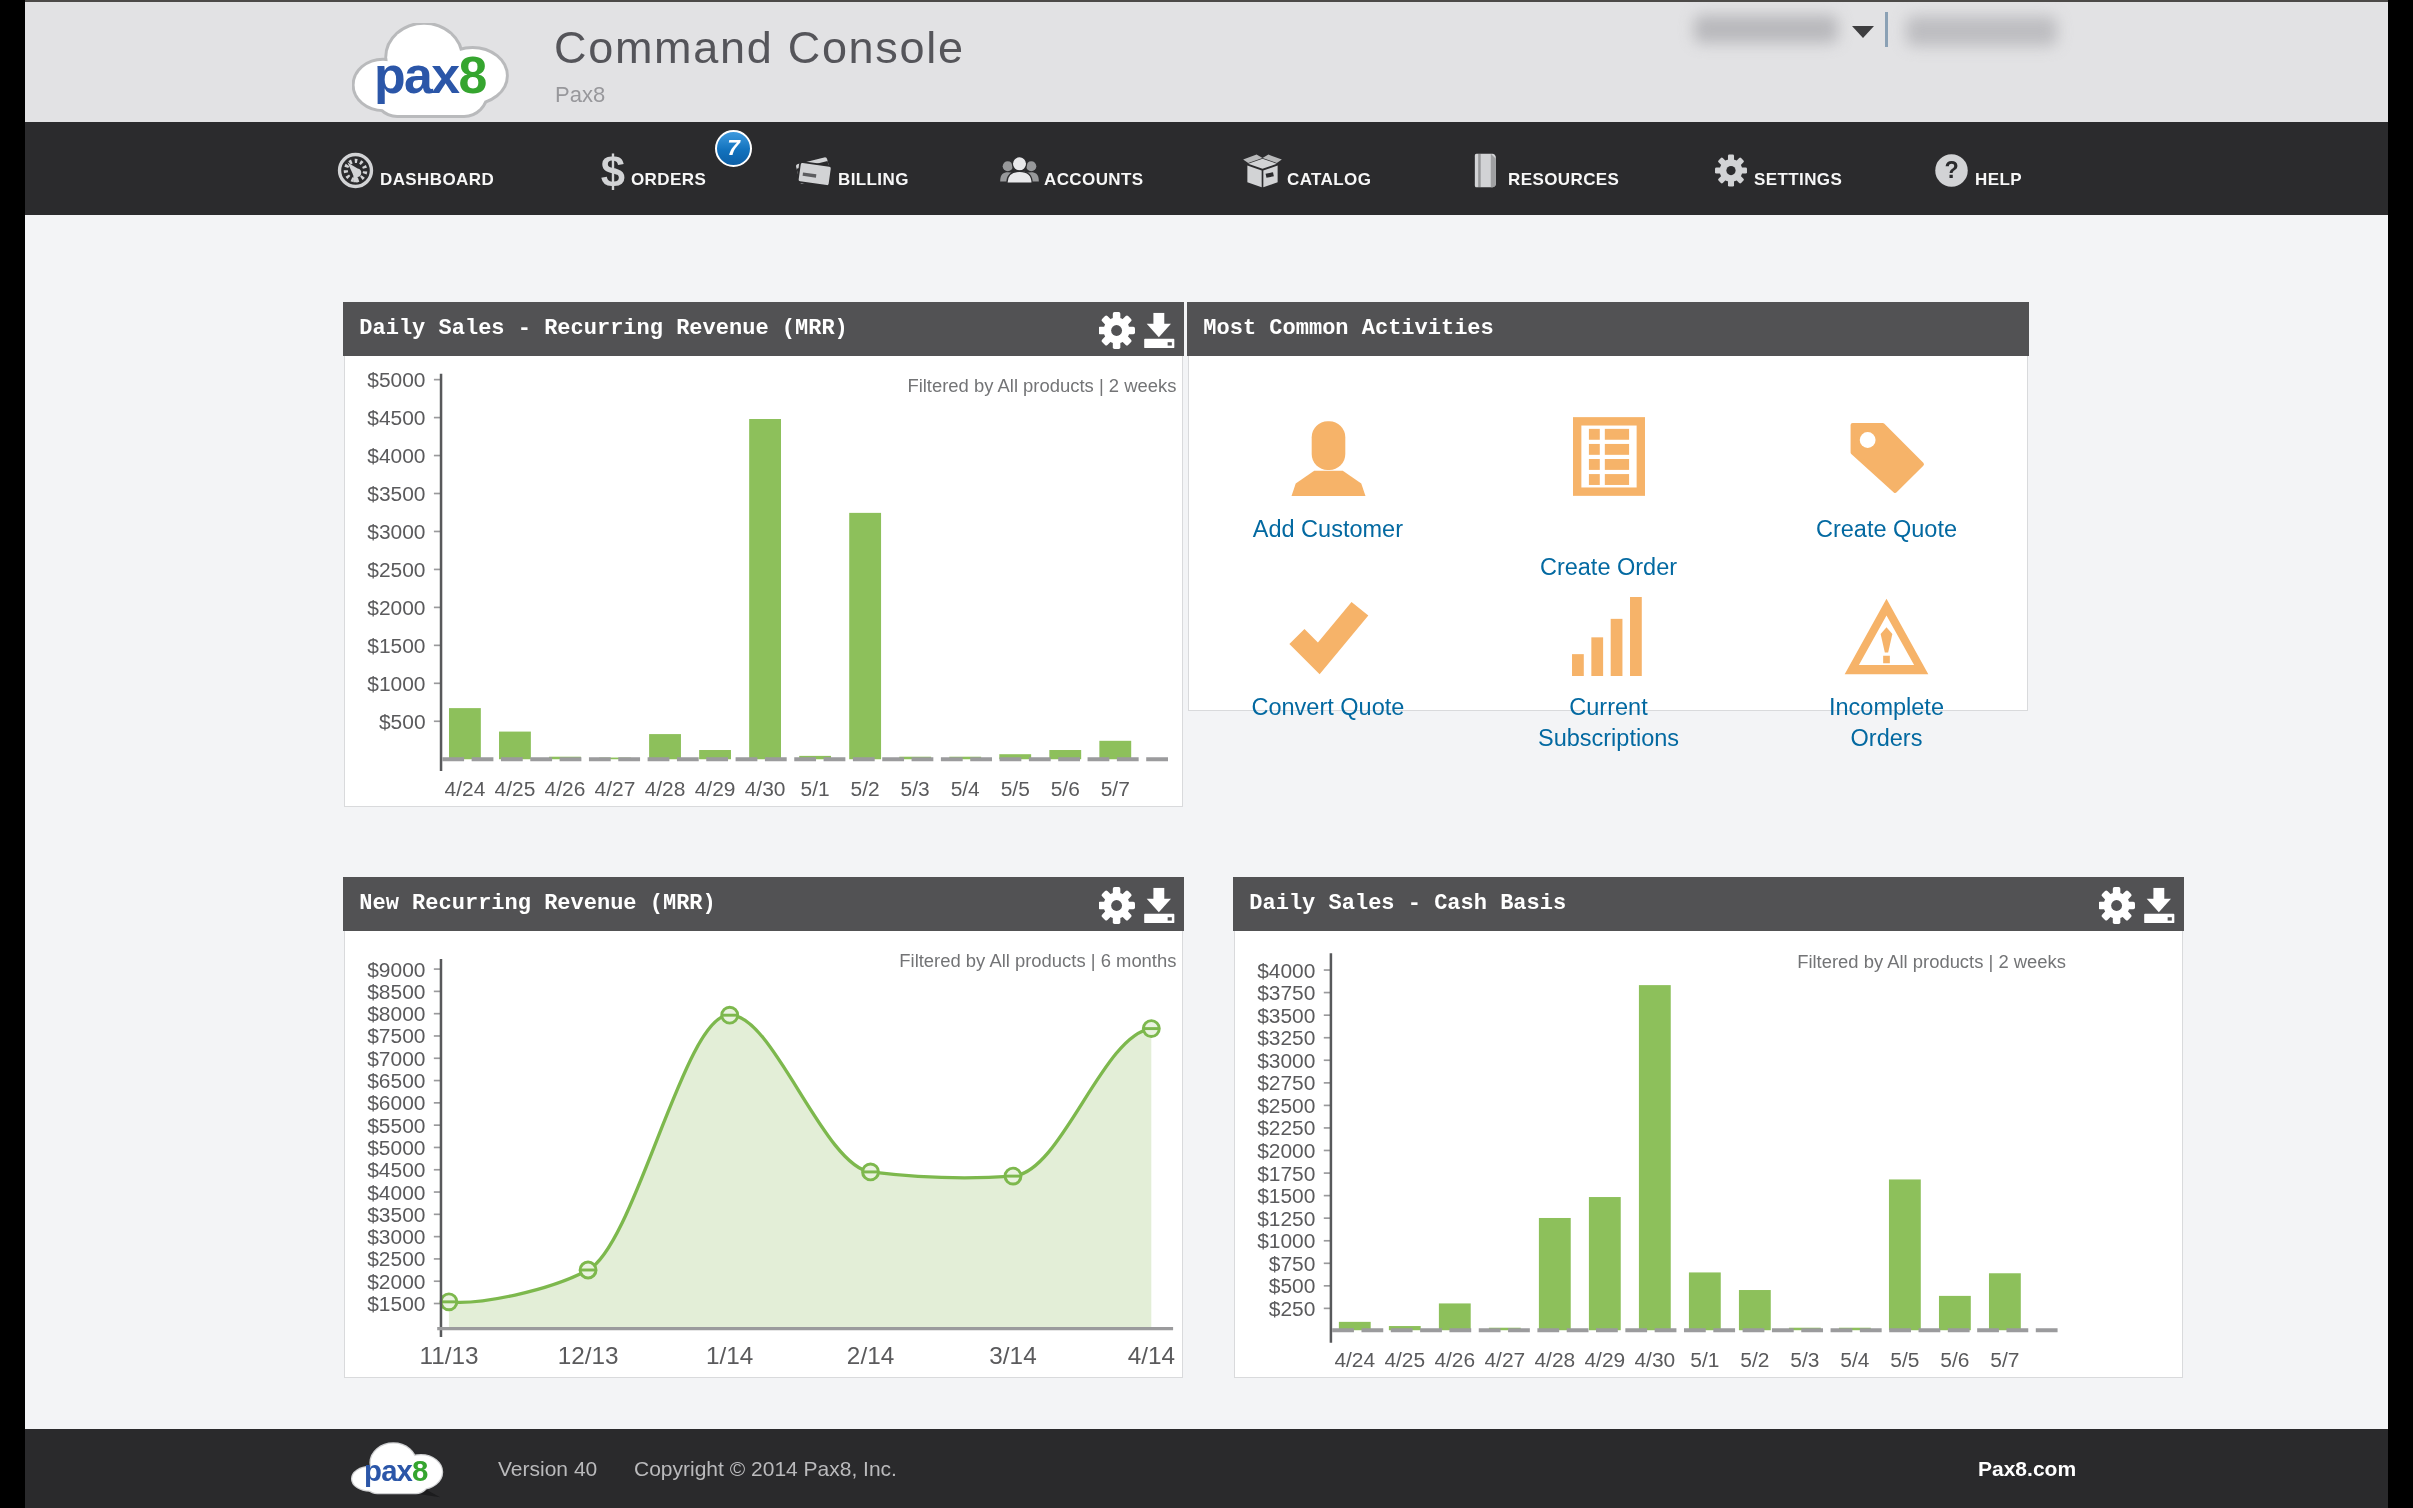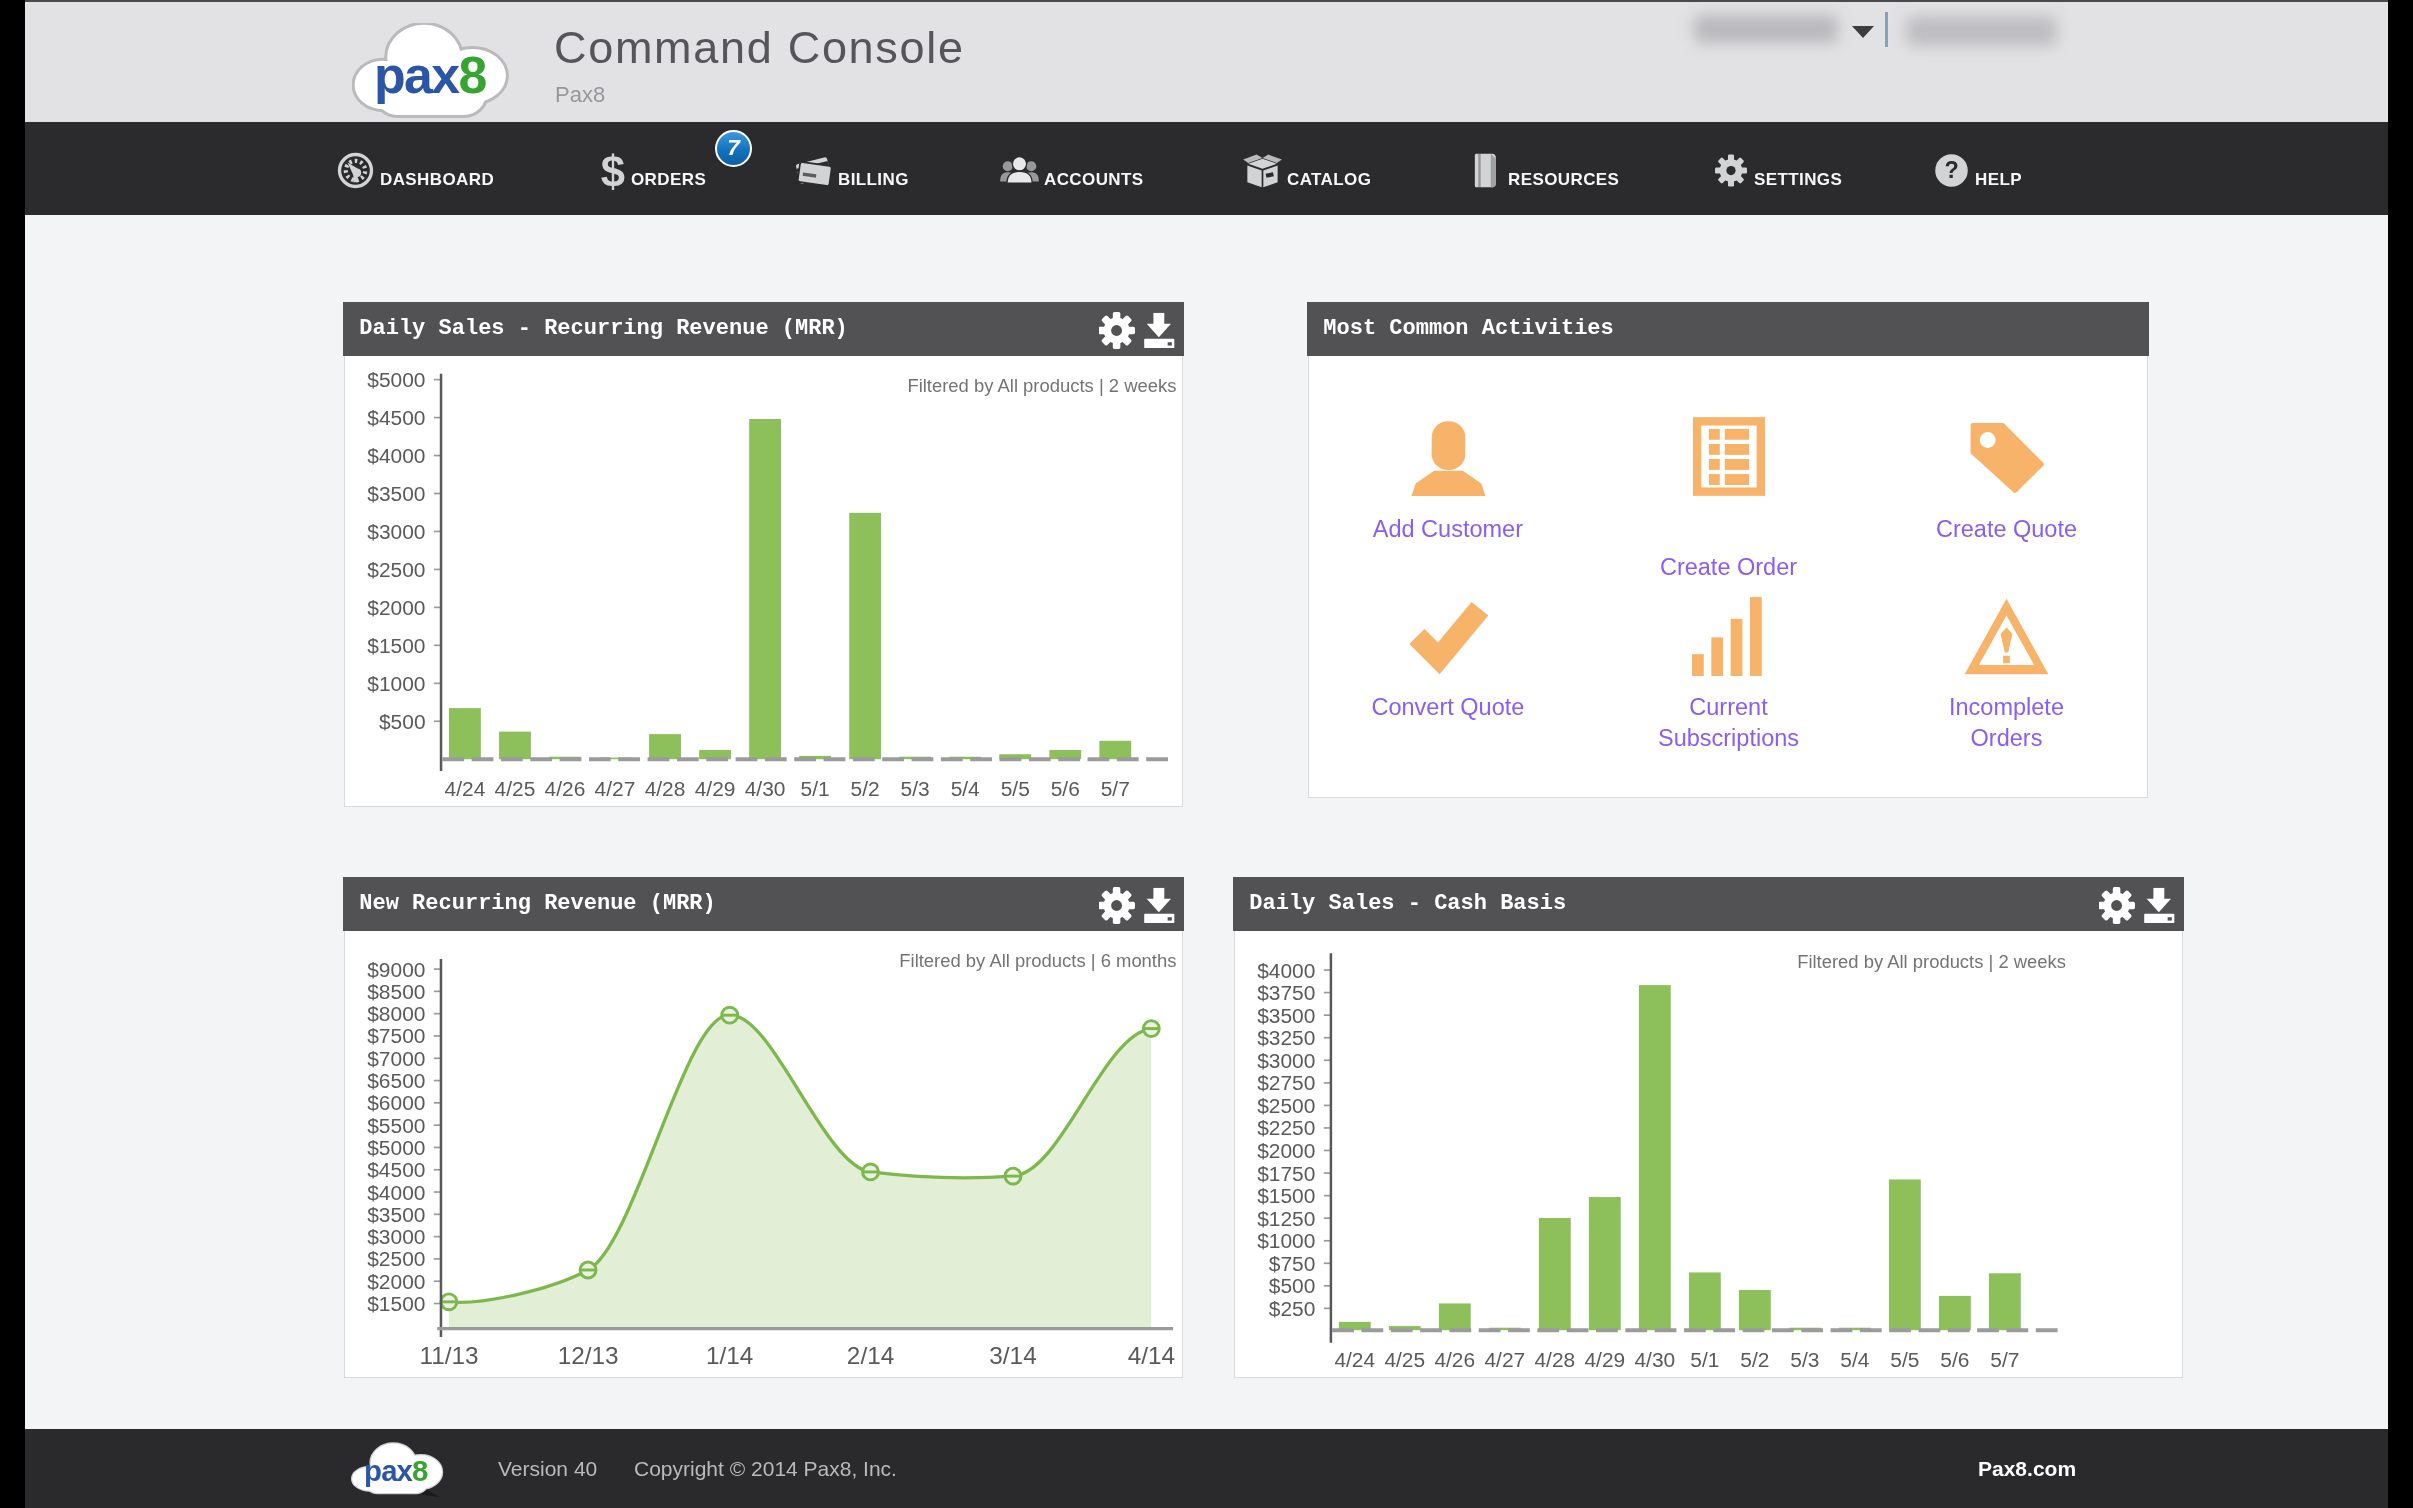--- a/index.html
+++ b/index.html
@@ -25,21 +25,21 @@
   .badge { position:absolute; left:690px; top:7.5px; width:37px; height:37px; border-radius:50%;
     background:linear-gradient(180deg,#3e9ade 0%,#1272bd 55%,#0d5fa6 100%); border:2.5px solid #fff; color:#fff; font-size:22.6px; font-weight:bold;
     font-style:italic; text-align:center; line-height:32px; }
   .panel { position:absolute; background:#fff; border:1.7px solid #d9dadc; }
   .phead { position:absolute; left:-1.7px; top:-1.7px; right:-1.7px; height:54px; background:#525254; }
   .ptitle { position:absolute; left:16px; top:0; height:54px; line-height:54px; color:#fff;
     font-size:22px; font-weight:bold; letter-spacing:0px;font-family:Liberation Mono, monospace; }
   .picons { position:absolute; right:7.5px; top:9.2px; }
   svg { display:block; }
   .chart { position:absolute; left:0; top:53px; }
-  .act-label { position:absolute; color:#8b5cf6; font-size:23.5px; text-align:center; line-height:31px; }
+  .act-label { position:absolute; color:#0369a1; font-size:23.5px; text-align:center; line-height:31px; }
   .ftr { position:absolute; left:0; top:1429px; width:2363px; height:80px; background:#2a2a2c; }
   .ftx { position:absolute; top:0; height:80px; line-height:80px; font-size:21px; color:#bababc; }
 </style>
 </head>
 <body>
 <div class="page">
 
   <div class="hdr">
     <div class="blur1"></div>
     <div class="blur2"></div>
@@ -281,21 +281,21 @@
           <text x="560.9" y="515" text-anchor="middle" dominant-baseline="central" font-size="25" fill="#5a5a5c">5/1</text>
           <text x="620.6" y="515" text-anchor="middle" dominant-baseline="central" font-size="25" fill="#5a5a5c">5/2</text>
           <text x="680.3" y="515" text-anchor="middle" dominant-baseline="central" font-size="25" fill="#5a5a5c">5/3</text>
           <text x="740.0" y="515" text-anchor="middle" dominant-baseline="central" font-size="25" fill="#5a5a5c">5/4</text>
           <text x="799.7" y="515" text-anchor="middle" dominant-baseline="central" font-size="25" fill="#5a5a5c">5/5</text>
           <text x="859.4" y="515" text-anchor="middle" dominant-baseline="central" font-size="25" fill="#5a5a5c">5/6</text>
           <text x="919.1" y="515" text-anchor="middle" dominant-baseline="central" font-size="25" fill="#5a5a5c">5/7</text>
 </svg>
       </div>
   </div>
-  <div class="panel" id="p2" style="left:1283px; top:303px; width:840px; height:495px;">
+  <div class="panel" id="p2" style="left:1163px; top:303px; width:840px; height:408px;">
     <div class="phead">
         <div class="ptitle">Most Common Activities</div>
       </div>
       <svg width="79" height="79" viewBox="0 0 94 94" style="position:absolute;left:100px;top:113px;">
 <rect x="27" y="5" width="40" height="58" rx="19" fill="#f6b369"></rect>
 <path d="M3,94 L8,79 L30,64 L64,64 L86,79 L91,94 Z" fill="#f6b369"></path>
 </svg>
       <svg width="72" height="79" viewBox="0 0 86 94" style="position:absolute;left:384px;top:113px;">
 <rect x="5" y="5" width="76" height="84" fill="none" stroke="#f6b369" stroke-width="10"></rect>
 <rect x="19" y="14" width="13" height="13" fill="#f6b369"></rect>

